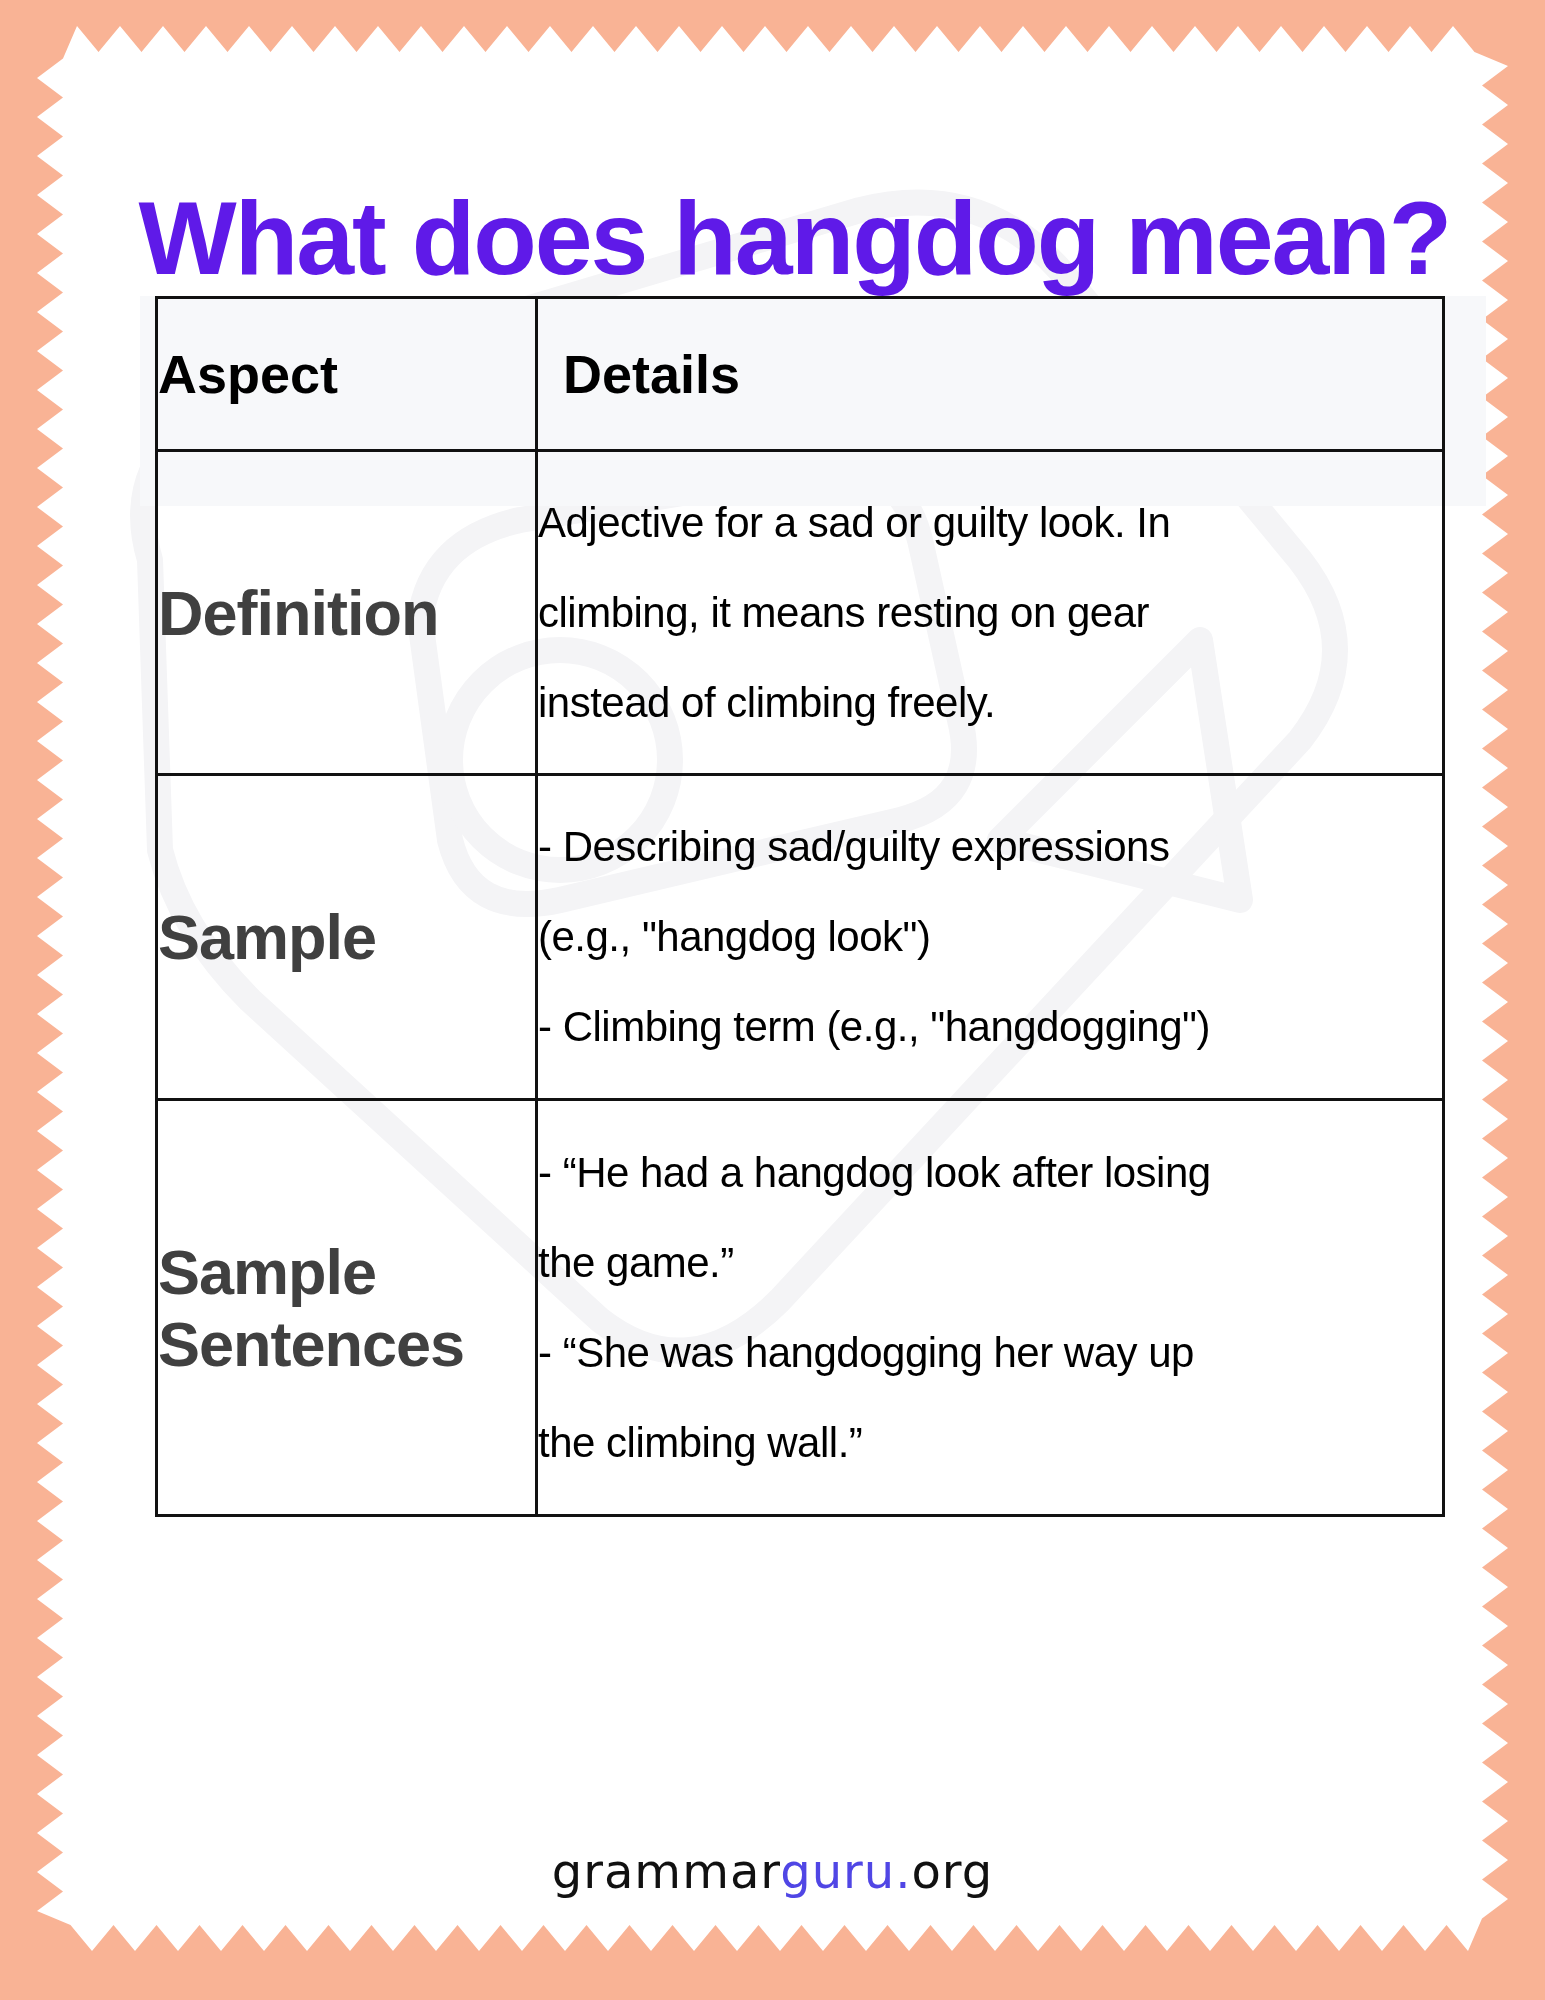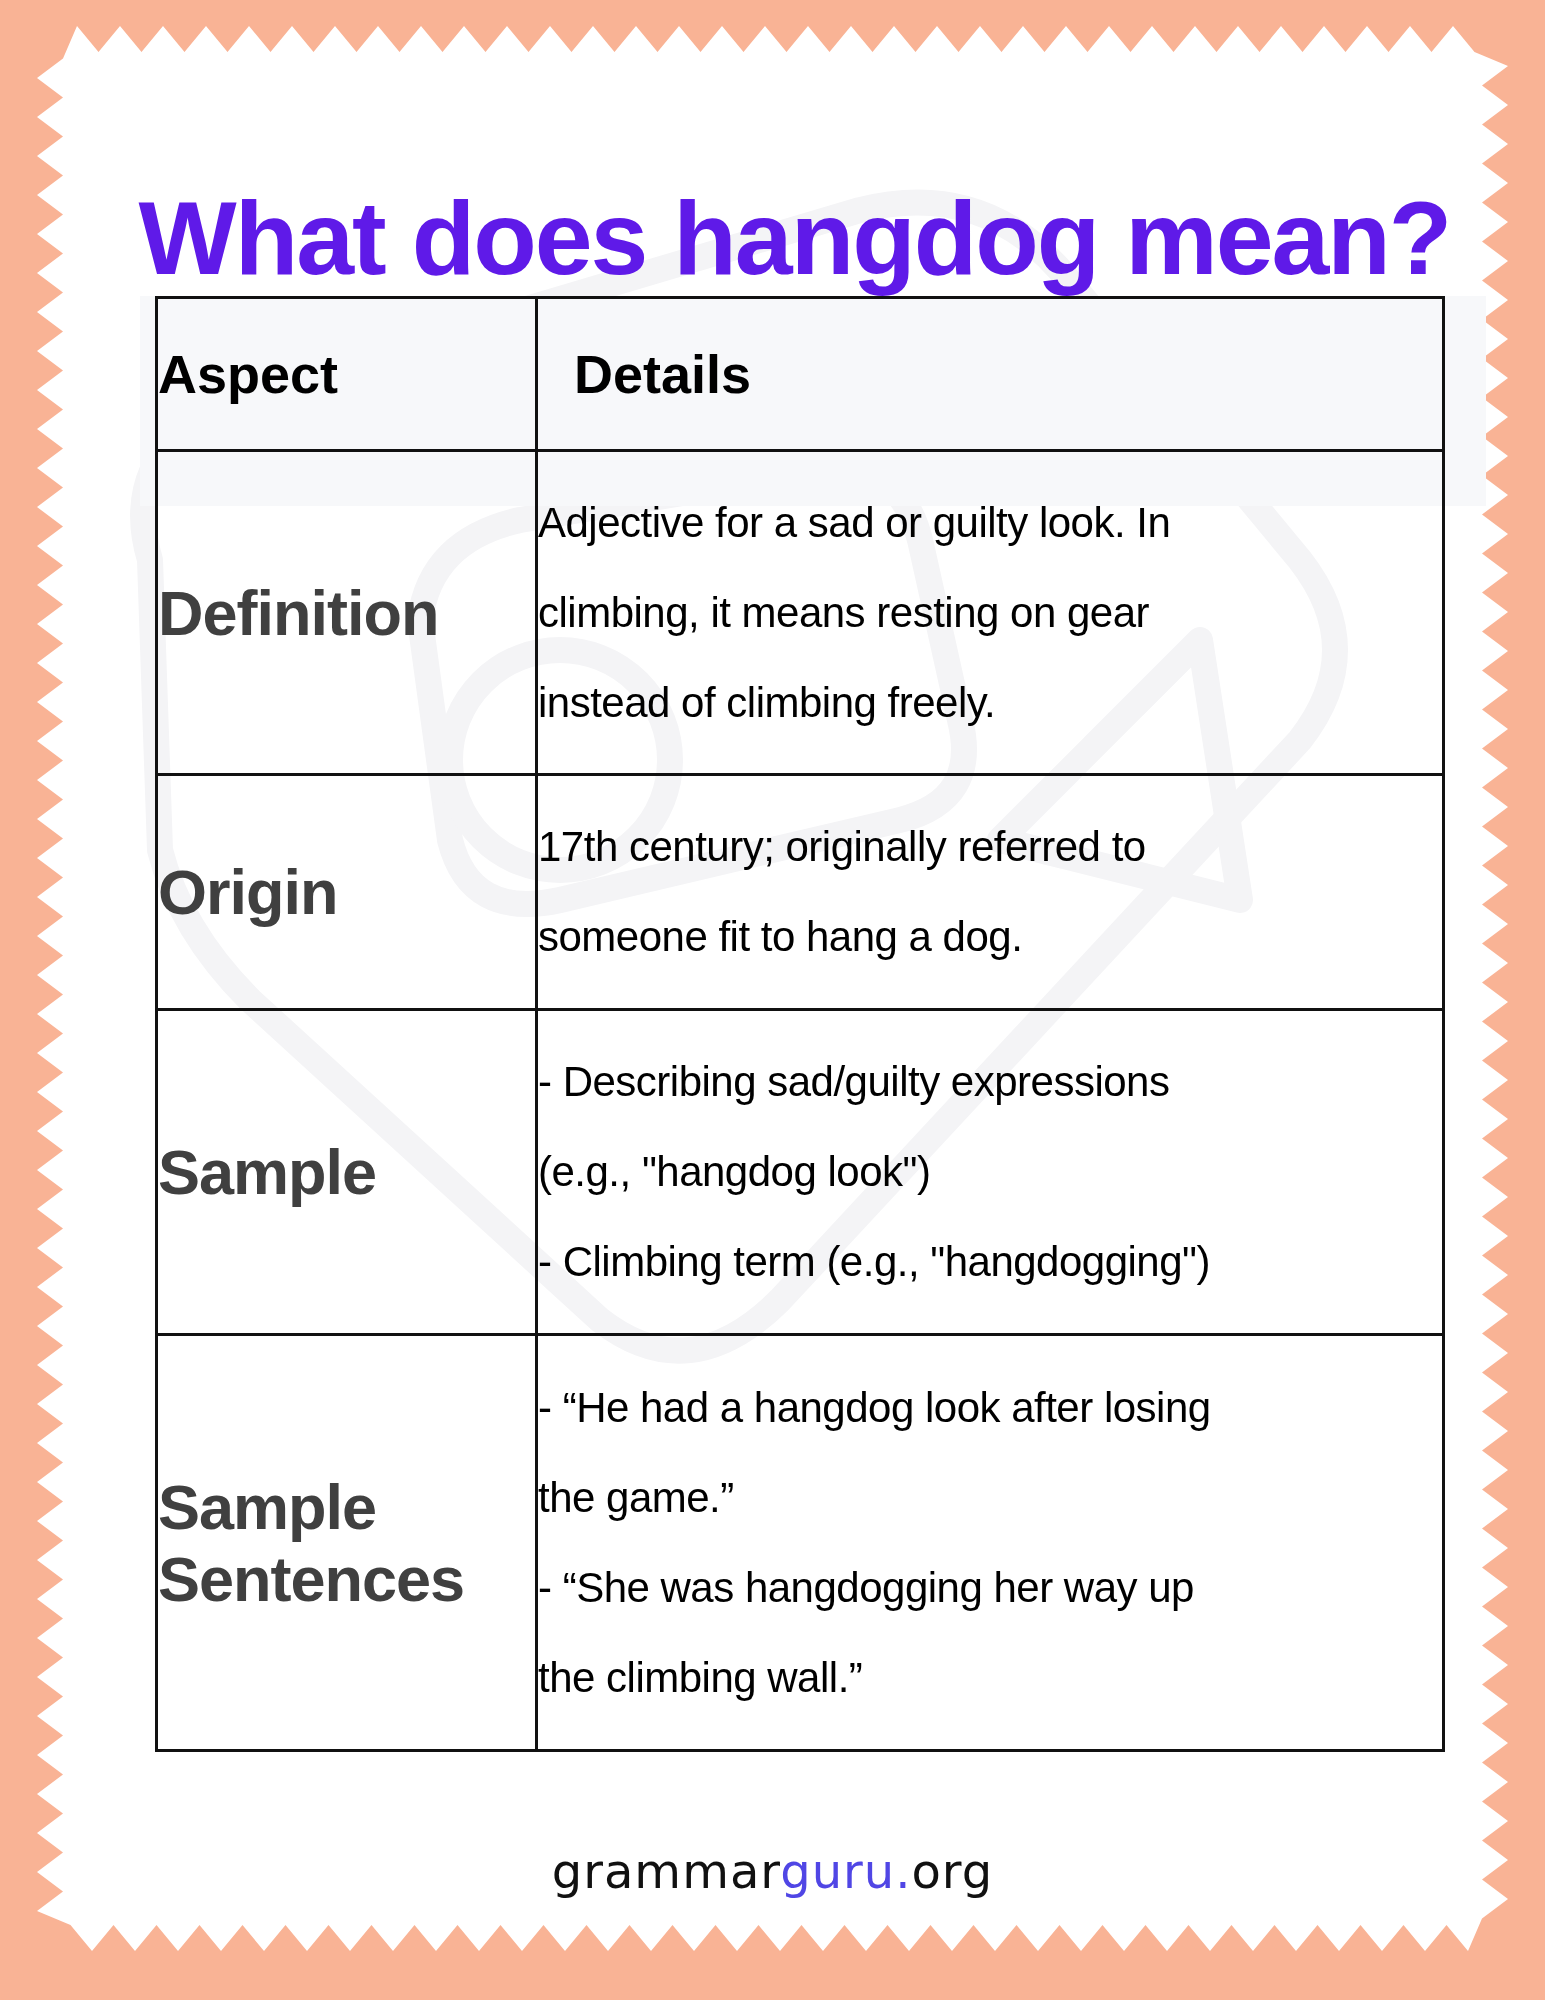--- a/index.html
+++ b/index.html
@@ -25,21 +25,21 @@
   }
   table.info td, table.info th {
     border: 3px solid #111; padding: 0; vertical-align: middle; text-align: left;
   }
   table.info col.c1 { width: 380px; }
   table.info col.c2 { width: 907px; }
   th.hcell {
     height: 150px; font-size: 54px; font-weight: bold; color: #000;
     padding-left: 32px; background: transparent;
   }
-  th.hcell.detail { padding-left: 36px; }
+  th.hcell.detail { padding-left: 25px; }
   td.aspect {
     padding-left: 32px; color: #404040; font-weight: bold; font-size: 63px;
     line-height: 72px; letter-spacing: -1px;
   }
   td.detail {
     padding-left: 32px; padding-right: 20px; font-size: 42px; color: #000;
     line-height: 90px; letter-spacing: -0.5px;
   }
   .detail-line { display: block; white-space: nowrap; }
   tr.r-def td { height: 321px; margin-top: 47px; }
@@ -86,27 +86,20 @@
   </thead>
   <tbody>
     <tr class="r-def">
       <td class="aspect">Definition</td>
       <td class="detail">
         <span class="detail-line">Adjective for a sad or guilty look. In</span>
         <span class="detail-line">climbing, it means resting on gear</span>
         <span class="detail-line">instead of climbing freely.</span>
       </td>
     </tr>
-    <tr class="r-org">
-      <td class="aspect">Origin</td>
-      <td class="detail">
-        <span class="detail-line">17th century; originally referred to</span>
-        <span class="detail-line">someone fit to hang a dog.</span>
-      </td>
-    </tr>
     <tr class="r-use">
       <td class="aspect">Sample</td>
       <td class="detail">
         <span class="detail-line">- Describing sad/guilty expressions</span>
         <span class="detail-line">(e.g., "hangdog look")</span>
         <span class="detail-line">- Climbing term (e.g., "hangdogging")</span>
       </td>
     </tr>
     <tr class="r-sam">
       <td class="aspect">

